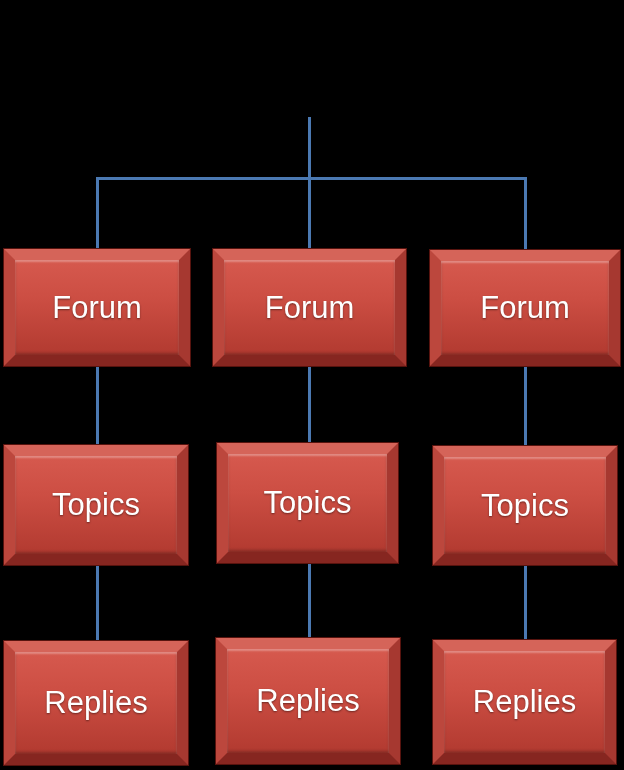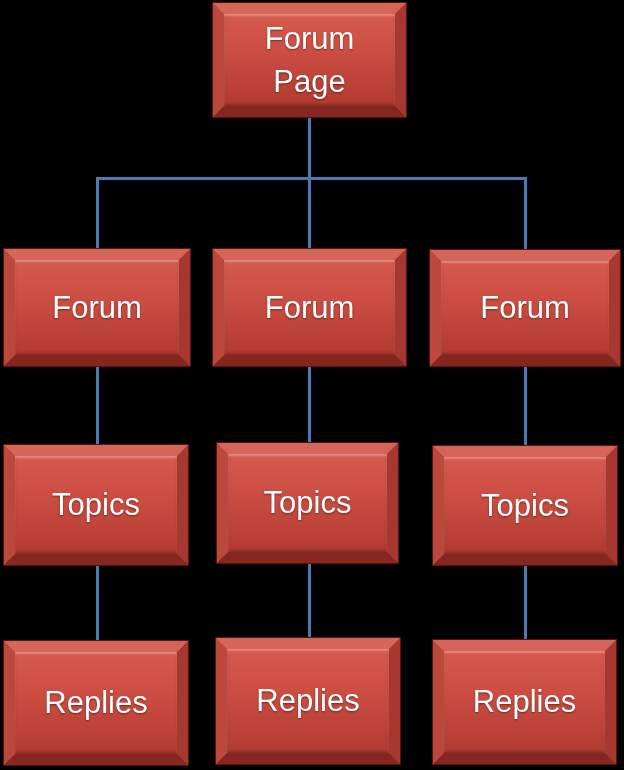--- a/index.html
+++ b/index.html
@@ -41,23 +41,20 @@
   <div class="connector" style="left:524px;top:177px;width:3px;height:73px;"></div>
 
   <div class="connector" style="left:96px;top:366px;width:3px;height:80px;"></div>
   <div class="connector" style="left:308px;top:366px;width:3px;height:78px;"></div>
   <div class="connector" style="left:524px;top:366px;width:3px;height:81px;"></div>
 
   <div class="connector" style="left:96px;top:565px;width:3px;height:77px;"></div>
   <div class="connector" style="left:308px;top:563px;width:3px;height:76px;"></div>
   <div class="connector" style="left:524px;top:564px;width:3px;height:77px;"></div>
 
-  <div class="node node--root" style="left:213px;top:3px;width:193px;height:114px;">
-    <span class="label">Forum Page</span>
-  </div>
 
   <div class="node" style="left:4px;top:249px;width:186px;height:117px;">
     <span class="label">Forum</span>
   </div>
   <div class="node" style="left:213px;top:249px;width:193px;height:117px;">
     <span class="label">Forum</span>
   </div>
   <div class="node" style="left:430px;top:250px;width:190px;height:116px;">
     <span class="label">Forum</span>
   </div>

